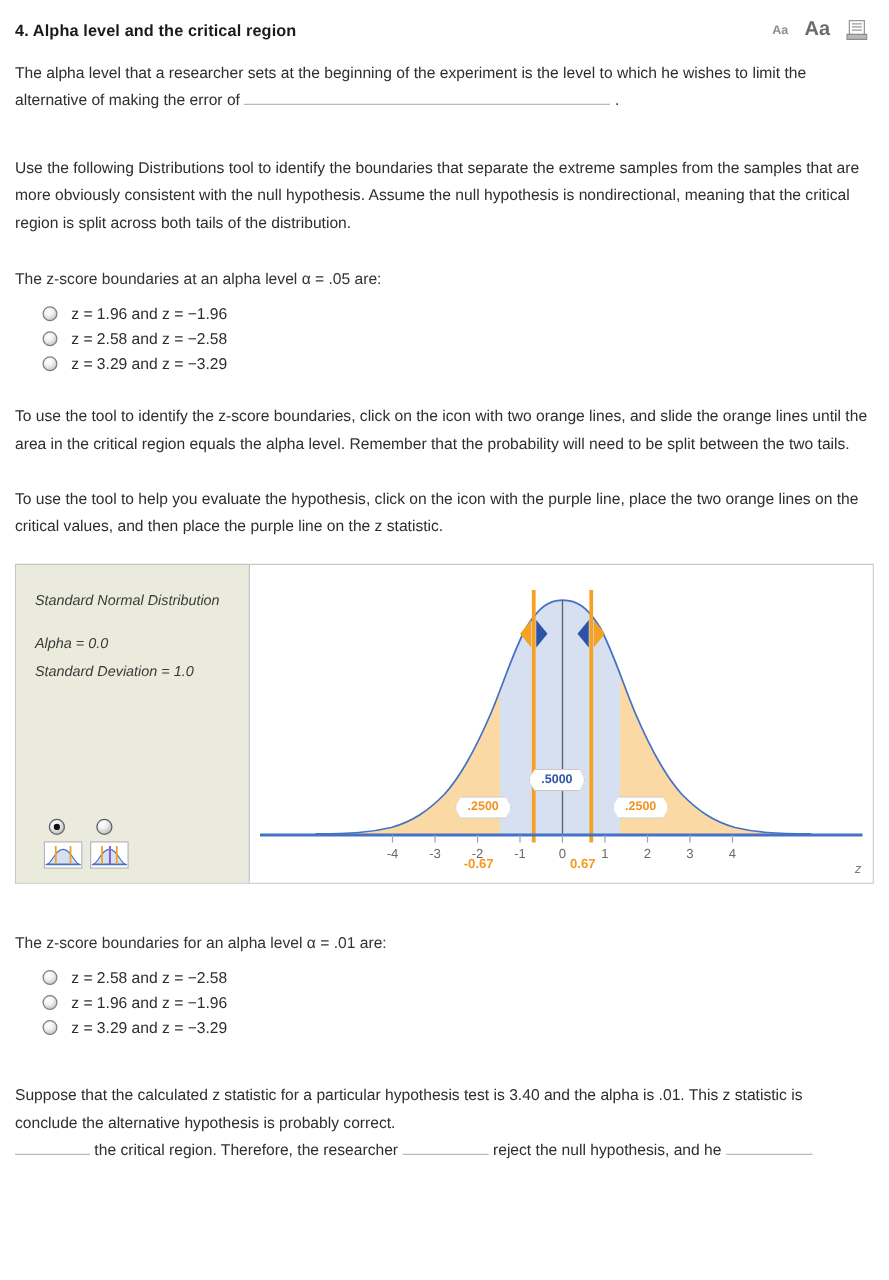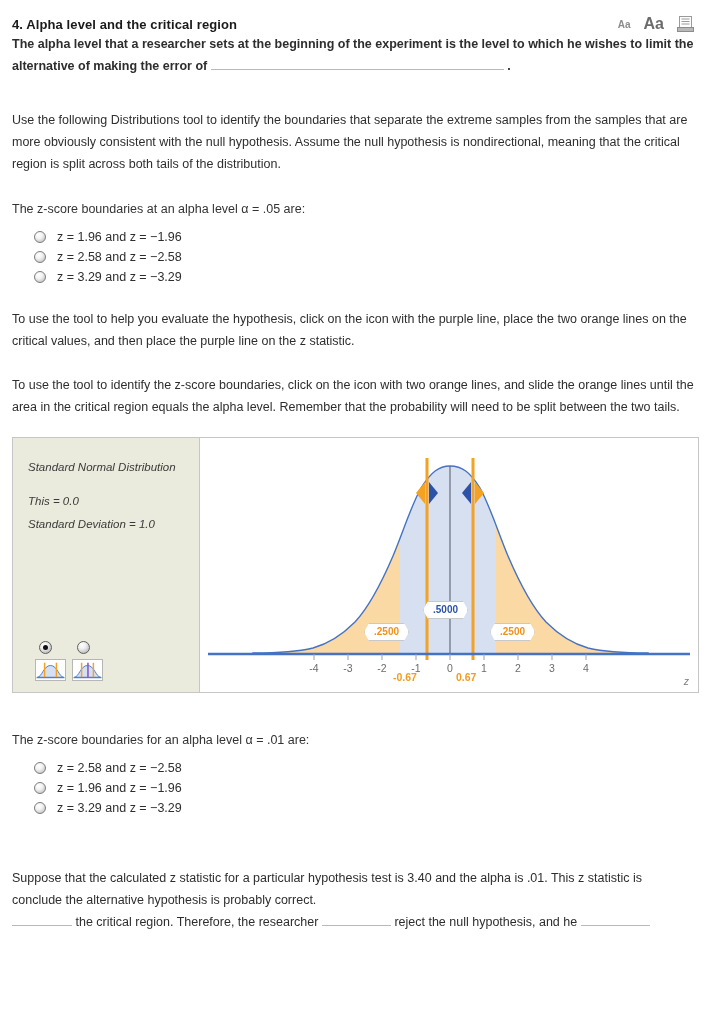--- a/index.html
+++ b/index.html
@@ -81,21 +81,21 @@
     clip-path:polygon(5px 0, calc(100% - 5px) 0, 100% 50%, calc(100% - 5px) 100%, 5px 100%, 0 50%);
     border-radius:2px;
   }
   .badge.blue { color:#2d53a8; }
   .badge.orange { color:#f0911a; }
   .badge-mid { left:223px; top:163px; }
   .badge-left { left:164px; top:185px; }
   .badge-right { left:290px; top:185px; }
 
   .axis-ann { position:absolute; font-size:10.5px; font-weight:bold; color:#f59a1e; }
-  .ann-left { left:193px; top:233px; }
+  .ann-left { left:171px; top:233px; }
   .ann-right { left:256px; top:233px; }
   .z-label { position:absolute; right:9px; top:237px; font-size:10.5px; font-style:italic; color:#7b7b7b; }
 </style>
 </head>
 <body>
 
 <div class="page">
 
   <div class="header">
     <div class="title">4.  Alpha level and the critical region</div>
@@ -109,21 +109,21 @@
           <g stroke="#9a9a9a" stroke-width="1">
             <line x1="4.5" y1="3" x2="12.5" y2="3"></line>
             <line x1="4.5" y1="5.5" x2="12.5" y2="5.5"></line>
             <line x1="4.5" y1="8" x2="12.5" y2="8"></line>
           </g>
         </svg>
       </span>
     </div>
   </div>
 
-  <div style="font-weight:bold;">
+  <div style="margin-top:14px;">
     <p class="body-text">The alpha level that a researcher sets at the beginning of the experiment is the level to which he wishes to limit the</p>
     <p class="body-text">
       <span>alternative of making the error of</span>
       <span class="blank-line bl-long"></span>
       <span>.</span>
     </p>
   </div>
 
   <div style="margin-top:32px;">
     <p class="body-text">Use the following Distributions tool to identify the boundaries that separate the extreme samples from the samples that are more obviously consistent with the null hypothesis. Assume the null hypothesis is nondirectional, meaning that the critical region is split across both tails of the distribution.</p>
@@ -141,32 +141,32 @@
         <span class="opt-label">z = 2.58 and z = −2.58</span>
       </li>
       <li class="opt">
         <span class="radio"></span>
         <span class="opt-label">z = 3.29 and z = −3.29</span>
       </li>
     </ul>
   </div>
 
   <div style="margin-top:22px;">
+    <p class="body-text">To use the tool to identify the z-score boundaries, click on the icon with two orange lines, and slide the orange lines until the area in the critical region equals the alpha level. Remember that the probability will need to be split between the two tails.</p>
+  </div>
+
+  <div style="margin-top:22px;">
     <p class="body-text">To use the tool to help you evaluate the hypothesis, click on the icon with the purple line, place the two orange lines on the critical values, and then place the purple line on the z statistic.</p>
-  </div>
-
-  <div style="margin-top:22px;">
-    <p class="body-text">To use the tool to identify the z-score boundaries, click on the icon with two orange lines, and slide the orange lines until the area in the critical region equals the alpha level. Remember that the probability will need to be split between the two tails.</p>
   </div>
 
   <div class="tool-panel">
 
     <div class="tool-side">
       <div class="side-title">Standard Normal Distribution</div>
-      <div class="side-line side-mean">This = 0.0</div>
+      <div class="side-line side-mean">Alpha = 0.0</div>
       <div class="side-line side-sd">Standard Deviation = 1.0</div>
 
       <div class="side-controls">
         <div class="mode-radios">
           <span class="mode-radio on"></span>
           <span class="mode-radio"></span>
         </div>
         <div class="thumbs">
           <span>
             <svg class="thumb" viewBox="0 0 31 22">
@@ -296,21 +296,21 @@
         <span class="radio"></span>
         <span class="opt-label">z = 1.96 and z = −1.96</span>
       </li>
       <li class="opt">
         <span class="radio"></span>
         <span class="opt-label">z = 3.29 and z = −3.29</span>
       </li>
     </ul>
   </div>
 
-  <div style="margin-top:50px;">
+  <div style="margin-top:34px;">
     <p class="body-text">Suppose that the calculated z statistic for a particular hypothesis test is 3.40 and the alpha is .01. This z statistic is</p>
     <p class="body-text">conclude the alternative hypothesis is probably correct.</p>
     <p class="body-text">
       <span class="blank-line bl-short"></span>
       <span>the critical region. Therefore, the researcher</span>
       <span class="blank-line bl-short2"></span>
       <span>reject the null hypothesis, and he</span>
       <span class="blank-line bl-short2"></span>
     </p>
   </div>

